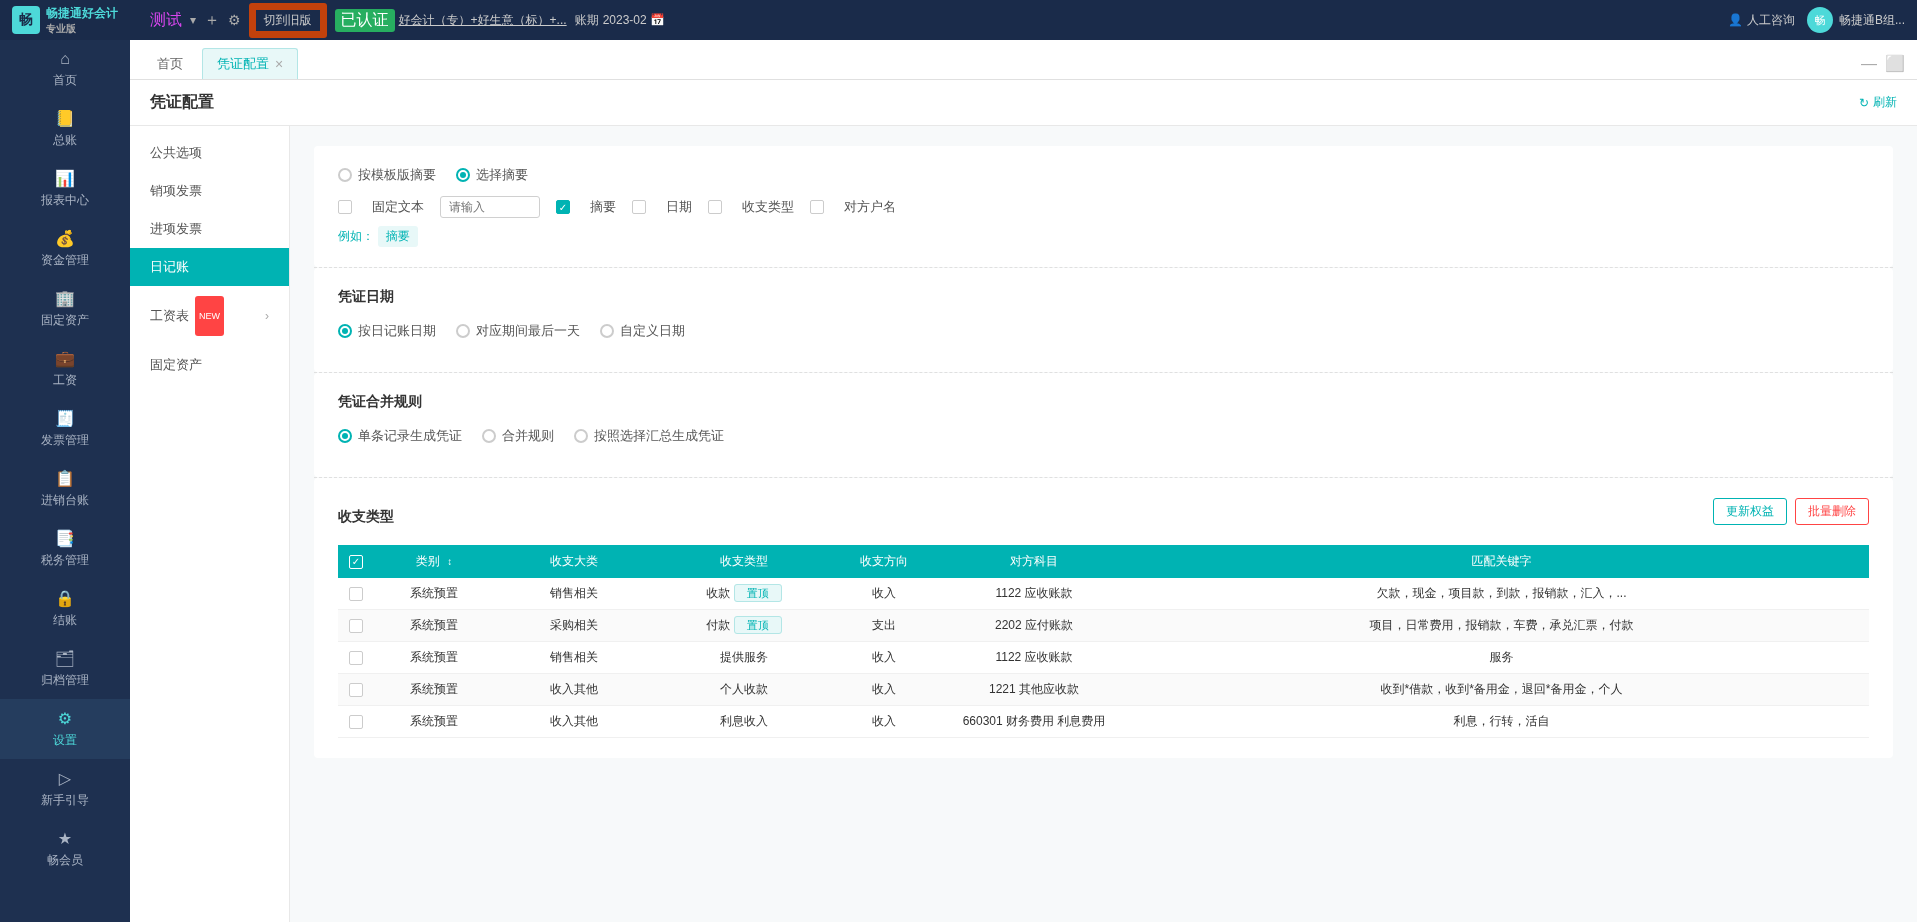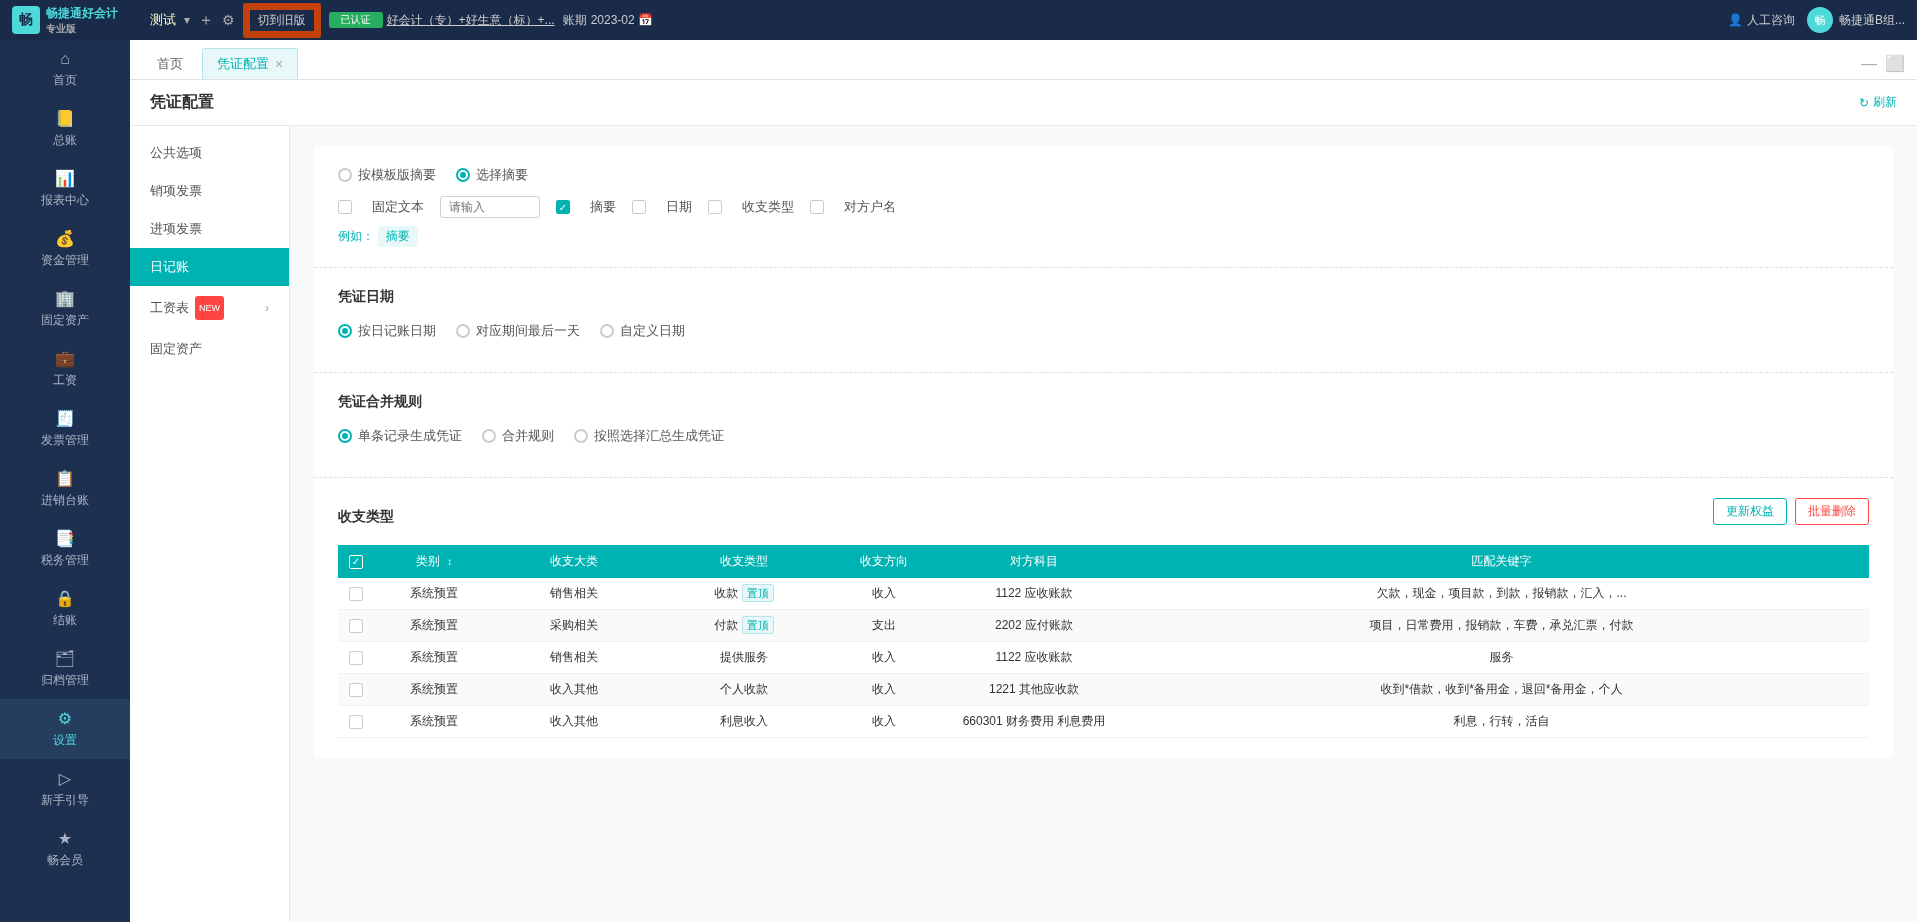--- a/index.html
+++ b/index.html
@@ -3,27 +3,27 @@
   <meta charset="utf-8">
   <style>
     * { box-sizing: border-box; margin: 0; padding: 0; }
     body { font-family: 'Microsoft YaHei', Arial, sans-serif; font-size: 13px; background: #f0f2f5; color: #333; display: flex; flex-direction: column; height: 922px; overflow: hidden; }
 
     
     .top-bar { height: 40px; background: #1a2b4a; display: flex; align-items: center; padding: 0 12px; color: #fff; gap: 8px; flex-shrink: 0; }
     .top-bar-logo { display: flex; align-items: center; gap: 6px; font-size: 13px; font-weight: bold; color: #4dd9d9; width: 130px; flex-shrink: 0; }
     .top-bar-logo .logo-icon { width: 28px; height: 28px; background: #4dd9d9; border-radius: 4px; display: flex; align-items: center; justify-content: center; font-size: 14px; color: #1a2b4a; font-weight: bold; }
     .top-bar-content { flex: 1; display: flex; align-items: center; gap: 8px; }
-    .top-bar-test { color: #fef9c3; font-size: 13px; }
+    .top-bar-test { color: #d946ef; font-size: 16px; }
     .top-bar-arrow { color: #aaa; font-size: 12px; }
     .top-bar-add { color: #aaa; font-size: 16px; cursor: pointer; }
     .top-bar-gear { color: #aaa; font-size: 14px; cursor: pointer; }
     .top-bar-btn { border: 7px solid #c2410c; background: transparent; color: #ccc; padding: 2px 8px; border-radius: 3px; font-size: 12px; cursor: pointer; }
     .top-bar-status { display: flex; align-items: center; gap: 4px; }
-    .status-badge { background: #27ae60; color: #fff; padding: 1px 12px; border-radius: 3px; font-size: 10px; }
+    .status-badge { background: #27ae60; color: #fff; padding: 1px 6px; border-radius: 3px; font-size: 16px; }
     .top-bar-period { color: #ccc; font-size: 12px; display: flex; align-items: center; gap: 4px; }
     .top-bar-right { display: flex; align-items: center; gap: 12px; margin-left: auto; }
     .top-bar-help { color: #ccc; font-size: 12px; display: flex; align-items: center; gap: 4px; cursor: pointer; }
     .top-bar-user { display: flex; align-items: center; gap: 6px; color: #ccc; font-size: 12px; cursor: pointer; }
     .user-avatar { width: 26px; height: 26px; border-radius: 50%; background: #4dd9d9; display: flex; align-items: center; justify-content: center; font-size: 11px; color: #fff; }
 
     
     .main-layout { display: flex; flex: 1; overflow: hidden; }
 
     
@@ -44,21 +44,21 @@
     .tab-bar-icon { font-size: 16px; color: #aaa; cursor: pointer; }
     .page-header { background: #fff; padding: 12px 20px; display: flex; align-items: center; justify-content: space-between; border-bottom: 1px solid #e8e8e8; }
     .page-title { font-size: 16px; font-weight: bold; color: #333; }
     .refresh-btn { color: #00b3b3; font-size: 12px; cursor: pointer; display: flex; align-items: center; gap: 4px; }
 
     
     .config-layout { display: flex; flex: 1; overflow: hidden; }
     .config-sidebar { width: 160px; background: #fff; border-right: 1px solid #e8e8e8; padding: 8px 0; flex-shrink: 0; }
     .config-menu-item { padding: 10px 20px; font-size: 13px; color: #555; cursor: pointer; display: flex; align-items: center; gap: 6px; }
     .config-menu-item.active { background: #00b3b3; color: #fff; }
-    .config-menu-badge { background: #ff4444; color: #fff; font-size: 9px; padding: 7px 4px; border-radius: 3px; }
+    .config-menu-badge { background: #ff4444; color: #fff; font-size: 9px; padding: 15px 4px; border-radius: 3px; }
     .config-menu-arrow { margin-left: auto; color: #aaa; font-size: 12px; }
     .config-main { flex: 1; overflow-y: auto; padding: 20px 24px; background: #f7f9fa; }
 
     
     .section { background: #fff; border-radius: 4px; padding: 20px 24px; margin-bottom: 0; }
     .section-title { font-size: 14px; font-weight: bold; color: #333; margin-bottom: 16px; }
 
     
     .radio-group { display: flex; align-items: center; gap: 20px; margin-bottom: 12px; }
     .radio-option { display: flex; align-items: center; gap: 6px; font-size: 13px; color: #555; cursor: pointer; }
@@ -88,21 +88,21 @@
     .data-table tbody tr:nth-child(even) { background: #fafafa; }
     .data-table tbody td { padding: 7px 10px; text-align: center; border-bottom: 1px solid #f0f0f0; white-space: nowrap; }
     .data-table .col-check { width: 36px; }
     .data-table .col-category { width: 120px; }
     .data-table .col-type { width: 160px; }
     .data-table .col-subtype { width: 180px; }
     .data-table .col-direction { width: 100px; }
     .data-table .col-account { width: 200px; }
     .data-table .col-keyword { flex: 1; }
 
-    .tag-reset { background: #e8f8f8; color: #00b3b3; border: 1px solid #b3e6e6; padding: 2px 4px; border-radius: 3px; font-size: 11px; cursor: pointer; }
+    .tag-reset { background: #e8f8f8; color: #00b3b3; border: 1px solid #b3e6e6; padding: 2px 12px; border-radius: 3px; font-size: 11px; cursor: pointer; }
 
     .section-divider { border: none; border-top: 1px dashed #e0e0e0; margin: 0; }
 
     
     ::-webkit-scrollbar { width: 6px; height: 6px; }
     ::-webkit-scrollbar-track { background: #f0f0f0; }
     ::-webkit-scrollbar-thumb { background: #ccc; border-radius: 3px; }
   </style>
 </head>
 <body>

